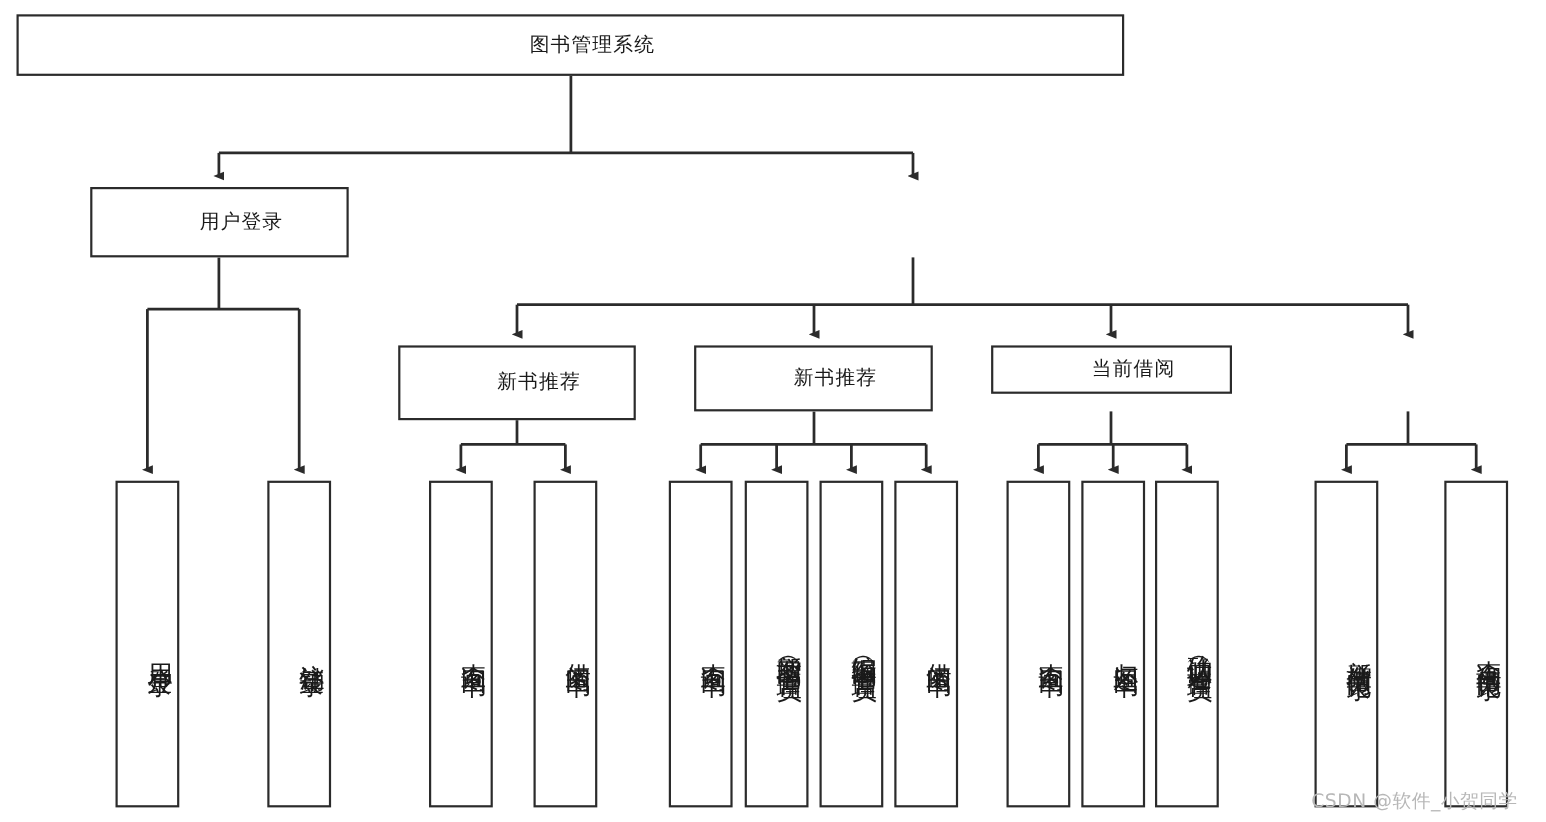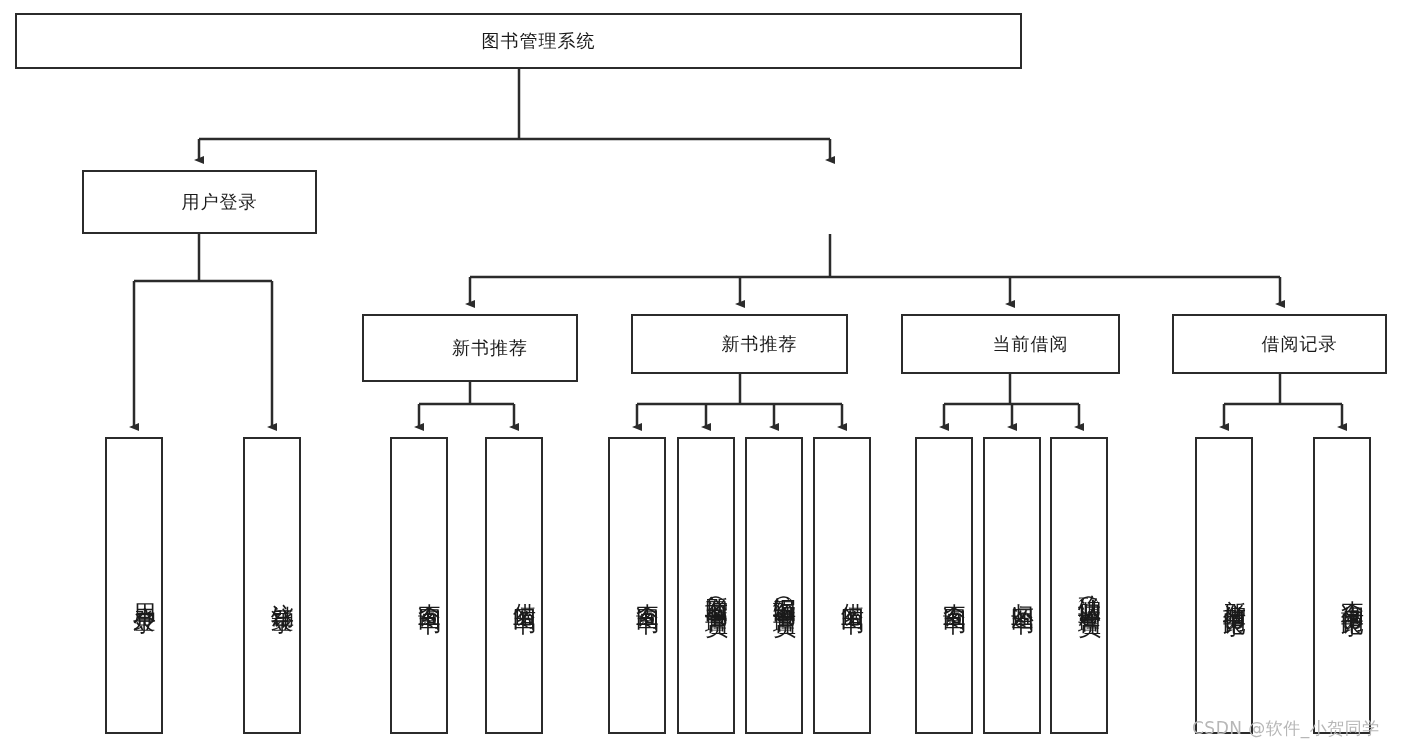--- a/index.html
+++ b/index.html
@@ -127,25 +127,22 @@
   <div class="node horiz" style="left: 82px; top: 170px; width: 235px; height: 64px;">
     <span class="label">用户登录</span>
   </div>
 
   <div class="node horiz" style="left: 362px; top: 314px; width: 216px; height: 68px;">
     <span class="label">新书推荐</span>
   </div>
   <div class="node horiz" style="left: 631px; top: 314px; width: 217px; height: 60px;">
     <span class="label">新书推荐</span>
   </div>
-  <div class="node horiz" style="left: 901px; top: 314px; width: 219px; height: 60px; text-align: right;">
+  <div class="node horiz" style="left: 901px; top: 314px; width: 219px; height: 44px; text-align: right;">
     <span class="label">当前借阅</span>
-  </div>
-  <div class="node horiz" style="left: 1172px; top: 314px; width: 215px; height: 60px;">
-    <span class="label">借阅记录</span>
   </div>
 
   <div class="node vert" style="left: 105px; top: 437px; width: 58px; height: 297px;">
     <span class="label">用户登录</span>
   </div>
   <div class="node vert" style="left: 243px; top: 437px; width: 58px; height: 297px;">
     <span class="label">注销登录</span>
   </div>
   <div class="node vert" style="left: 390px; top: 437px; width: 58px; height: 297px;">
     <span class="label">查询图书</span>

